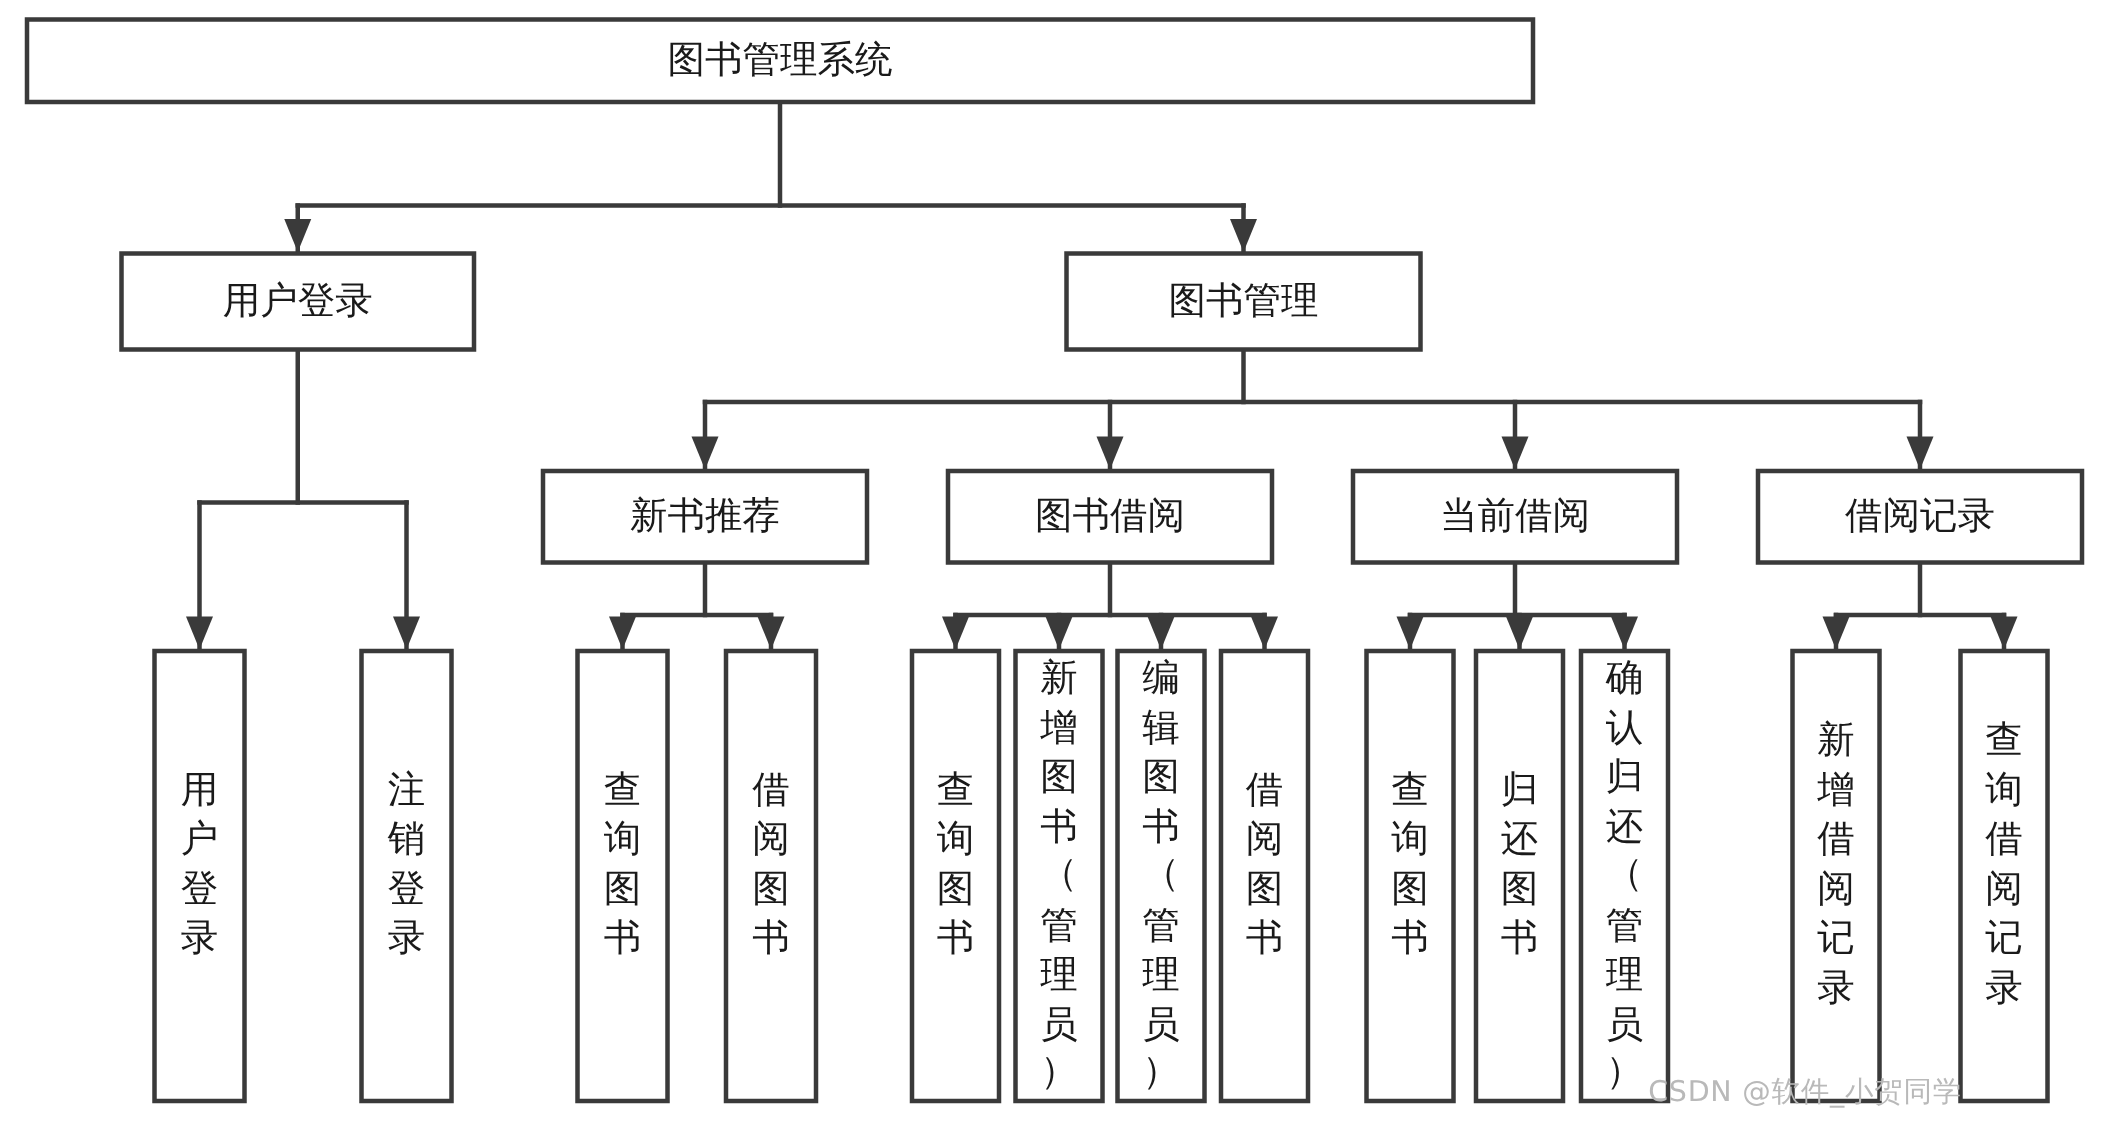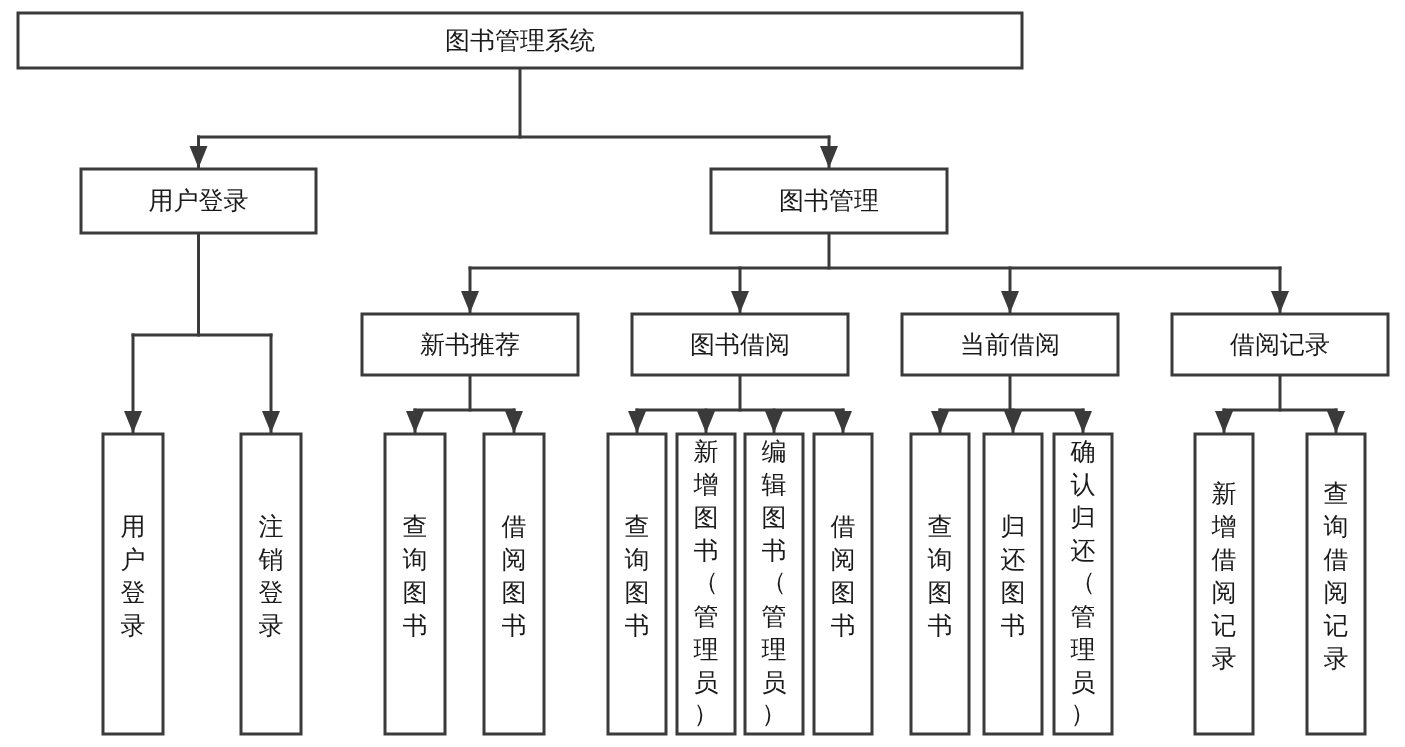--- a/index.html
+++ b/index.html
@@ -201,13 +201,14 @@
         <g>
           <rect x="1195" y="434" width="58" height="300" class="node-rect"></rect>
           <text x="1224" class="node-label-vertical"><tspan x="1224" y="501.5">新</tspan><tspan x="1224" y="534.5">增</tspan><tspan x="1224" y="567.5">借</tspan><tspan x="1224" y="600.5">阅</tspan><tspan x="1224" y="633.5">记</tspan><tspan x="1224" y="666.5">录</tspan></text>
         </g>
         <g>
           <rect x="1307" y="434" width="58" height="300" class="node-rect"></rect>
           <text x="1336" class="node-label-vertical"><tspan x="1336" y="501.5">查</tspan><tspan x="1336" y="534.5">询</tspan><tspan x="1336" y="567.5">借</tspan><tspan x="1336" y="600.5">阅</tspan><tspan x="1336" y="633.5">记</tspan><tspan x="1336" y="666.5">录</tspan></text>
         </g>
       </g>
   </svg>
+  <div class="watermark">CSDN @软件_小贺同学</div>
 </div>
 
 </body></html>

